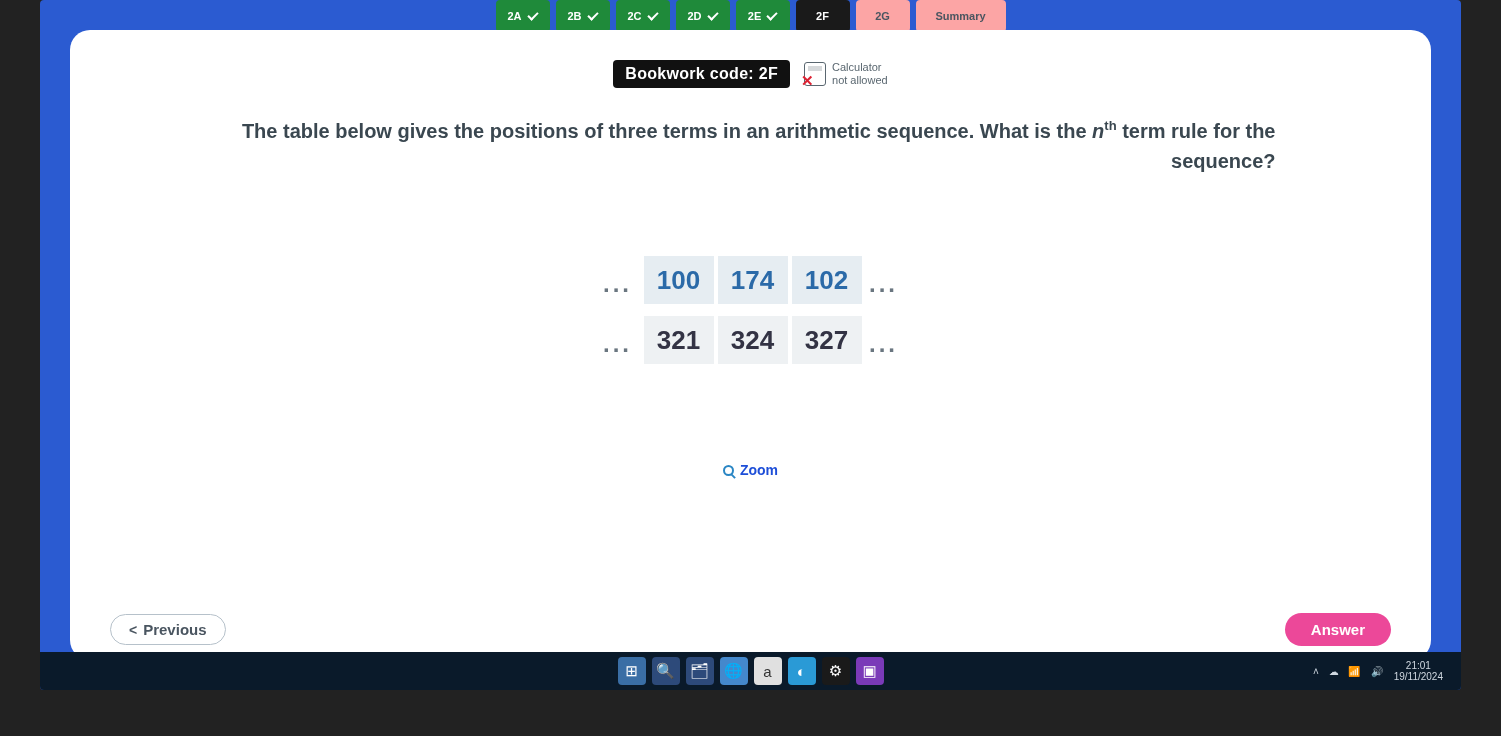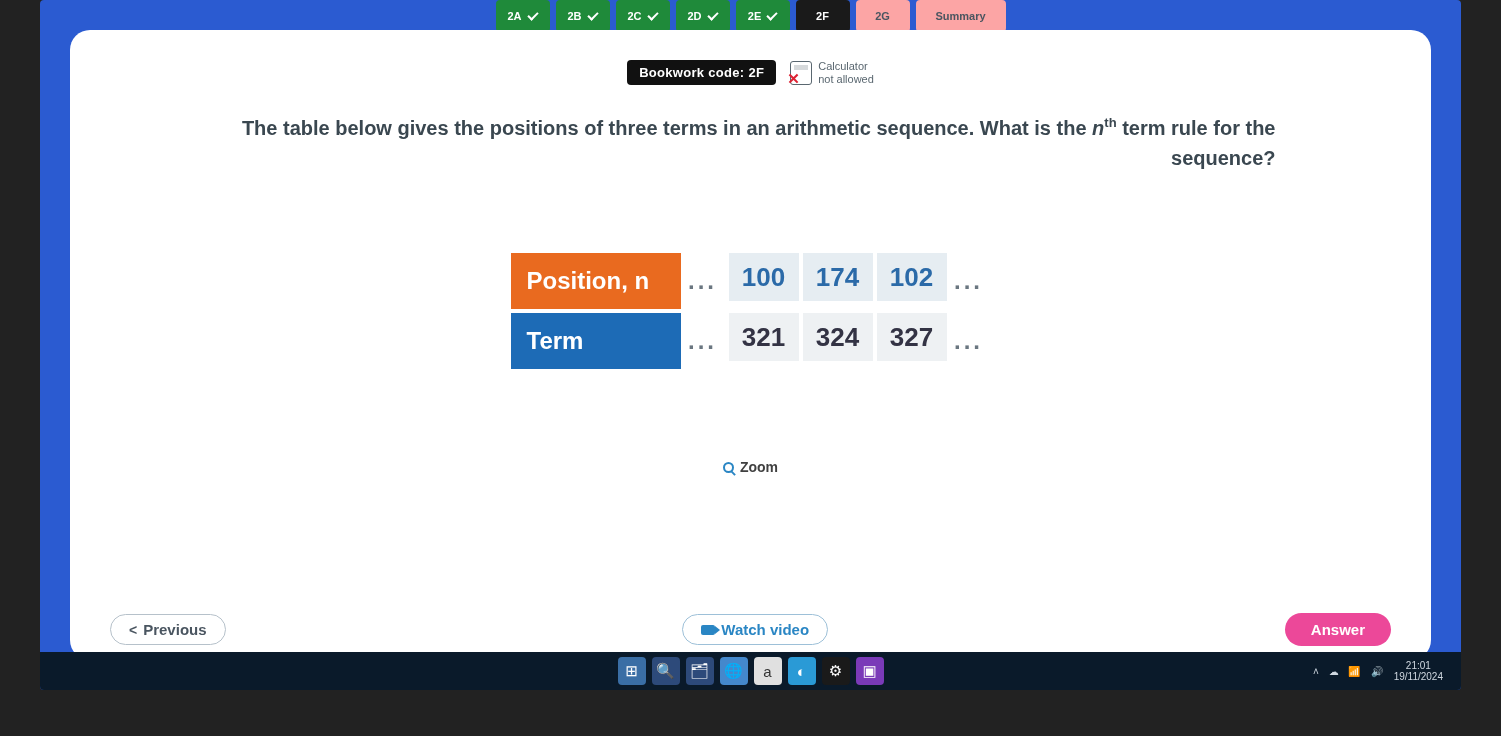--- a/index.html
+++ b/index.html
@@ -75,21 +75,21 @@
   .meta-row {
     display: flex;
     align-items: center;
     gap: 14px;
     margin-bottom: 28px;
   }
   .bookwork-badge {
     background: #111;
     color: #fff;
     font-weight: 700;
-    font-size: 13px;
+    font-size: 16px;
     padding: 5px 12px;
     border-radius: 4px;
     letter-spacing: .3px;
   }
   .calc-block {
     display: flex;
     align-items: center;
     gap: 6px;
     color: #5a6770;
     font-size: 11px;
@@ -152,21 +152,21 @@
   }
   .trow:first-child .cell { color: #2b6aa8; background: #e6edf2; }
   .dots {
     width: 44px; height: 56px;
     display: flex; align-items: center; justify-content: center;
     color: #6a7680; font-size: 24px; font-weight: 700;
     letter-spacing: 3px;
   }
   .zoom {
     margin-top: 90px;
-    color: #404040;
+    color: #1d4ed8;
     font-size: 14px;
     font-weight: 700;
     display: flex;
     align-items: center;
     gap: 6px;
     cursor: pointer;
   }
   .zoom-icon {
     width: 11px; height: 11px;
     border: 2px solid #2a86c4;
@@ -318,50 +318,44 @@
           </div>
         </div>
       </div>
 
       <div class="question">
         <span>The table below gives the positions of three terms in an arithmetic sequence. What is the </span><i>n</i><sup>th</sup><span> term rule for the sequence?</span>
       </div>
 
       <div class="table-wrap">
         <div class="trow">
-          <div class="row-label orange">Position, n</div>
           <div class="dots">...</div>
           <div class="cell">100</div>
           <div class="cell">174</div>
           <div class="cell">102</div>
           <div class="dots">...</div>
         </div>
         <div class="trow" style="margin-top:4px">
-          <div class="row-label blue">Term</div>
           <div class="dots">...</div>
           <div class="cell">321</div>
           <div class="cell">324</div>
           <div class="cell">327</div>
           <div class="dots">...</div>
         </div>
       </div>
 
       <div class="zoom">
         <span class="zoom-icon"></span>
         <span>Zoom</span>
       </div>
 
       <div class="bottom-bar">
         <button class="pill-btn">
           <span class="chev">&lt;</span>
           <span>Previous</span>
-        </button>
-        <button class="pill-btn" style="color:#2a86c4;border-color:#9dc0d8">
-          <span class="video-icon"></span>
-          <span>Watch video</span>
         </button>
         <button class="answer-btn">
           <span>Answer</span>
         </button>
       </div>
 
     </div>
 
     <div class="taskbar">
       <div class="task-icon" style="background:#3a6ea5">⊞</div>

